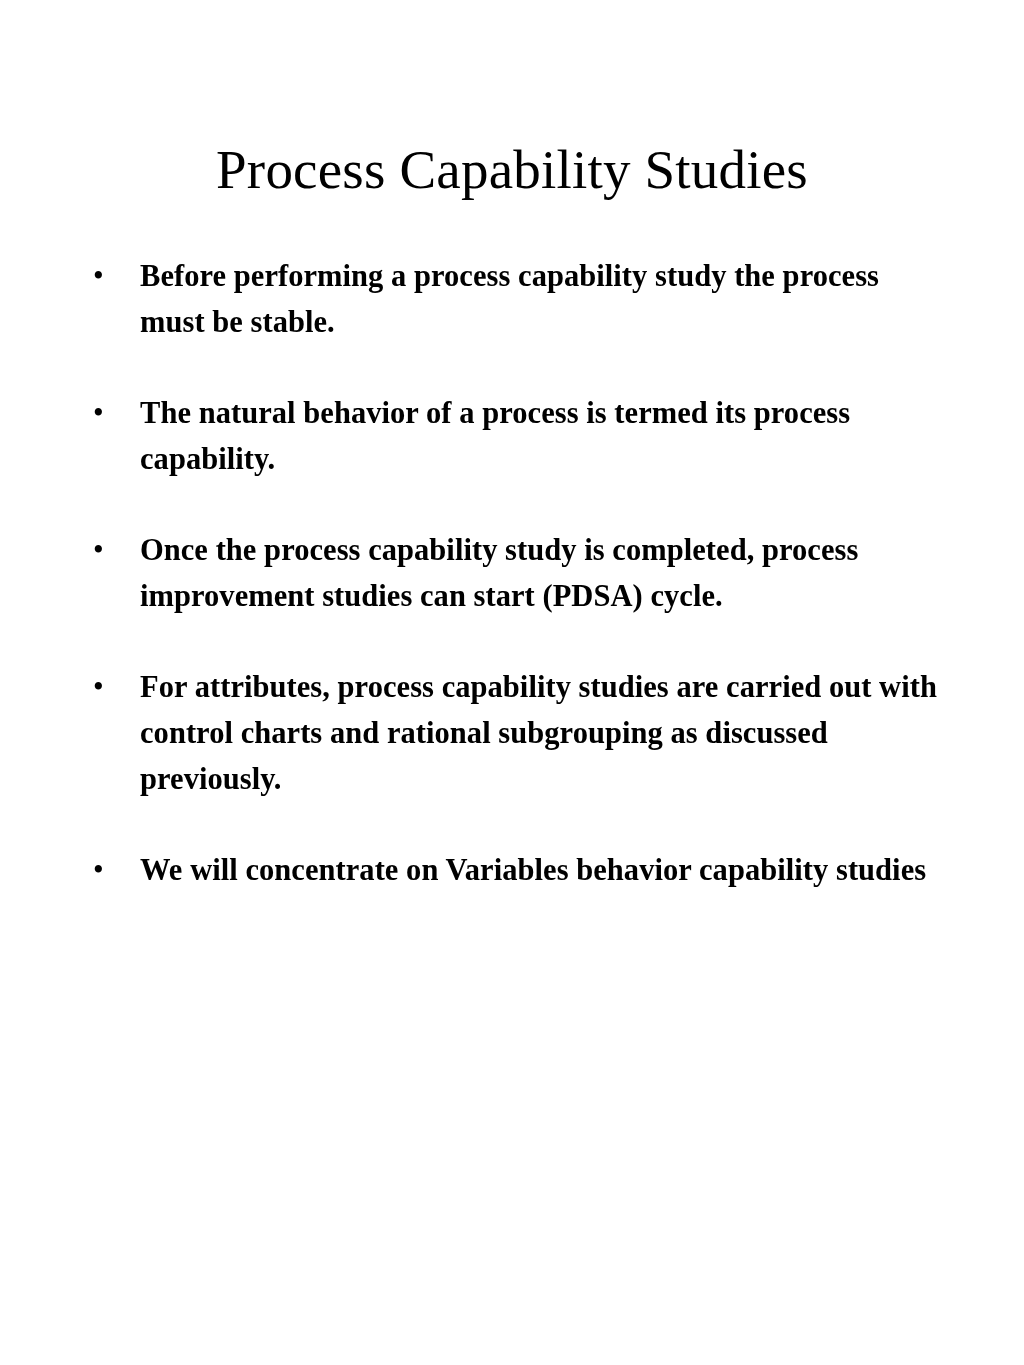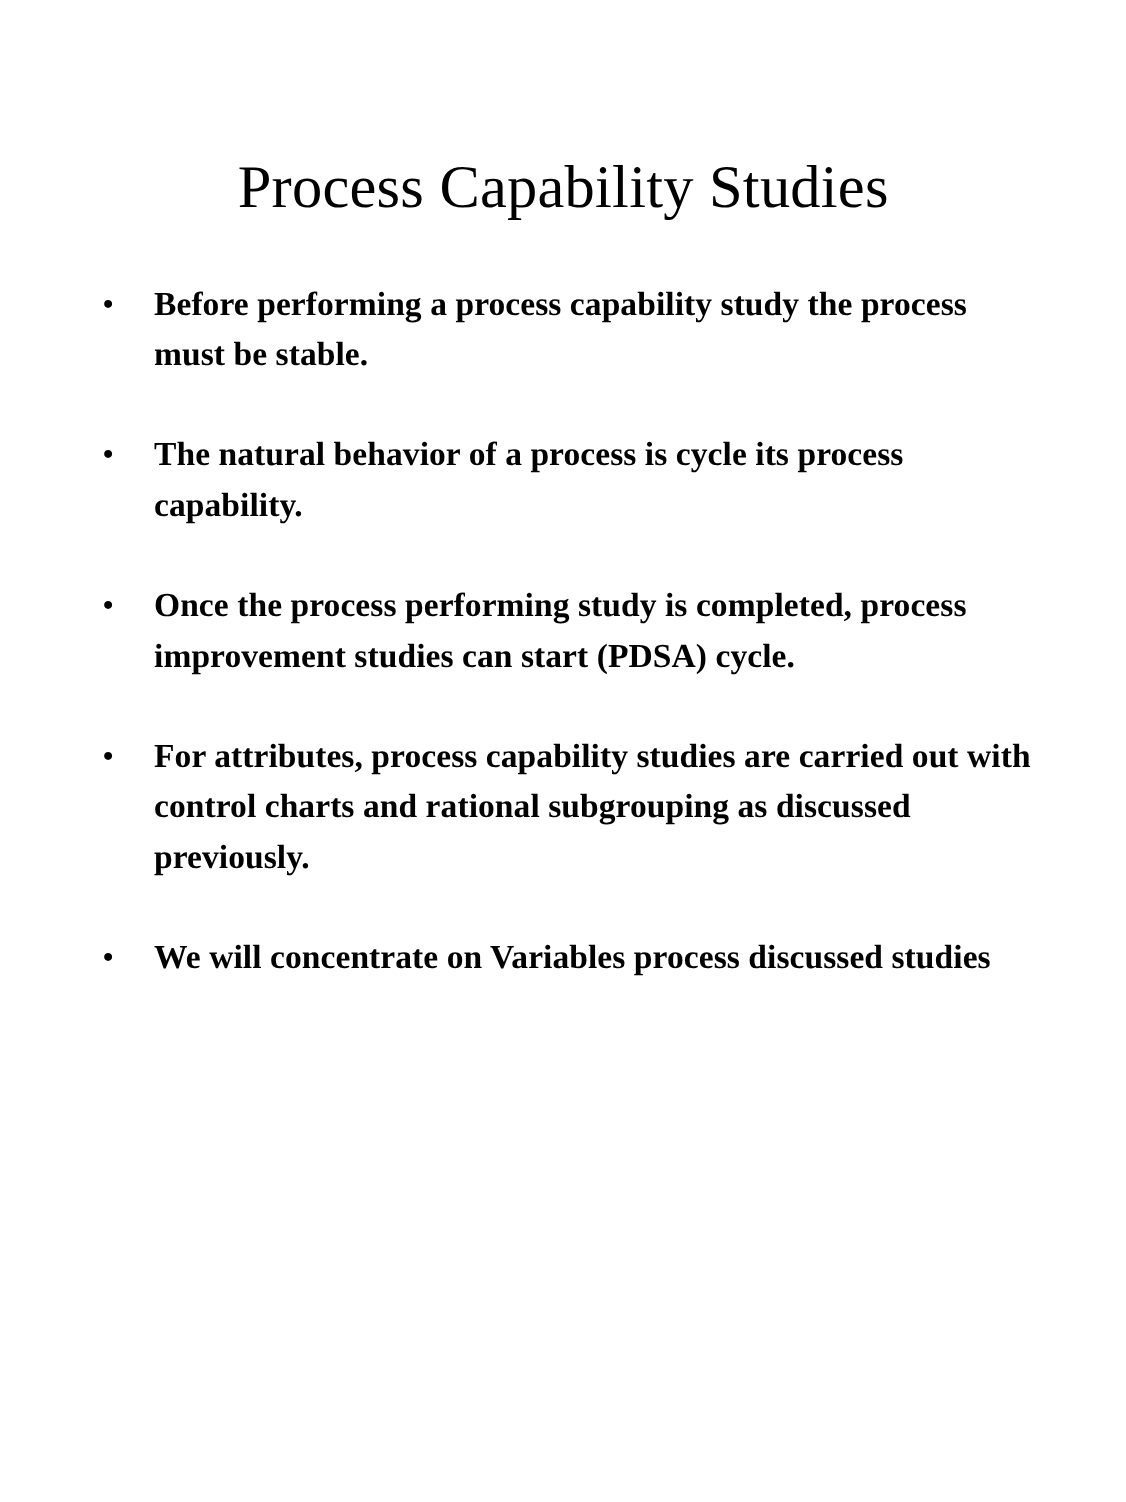--- a/index.html
+++ b/index.html
@@ -81,33 +81,33 @@
 
   <ul class="bullet-list">
 
     <li class="bullet-item">
       <span class="bullet-marker">•</span>
       <span class="bullet-text">Before performing a process capability study the process must be stable.</span>
     </li>
 
     <li class="bullet-item">
       <span class="bullet-marker">•</span>
-      <span class="bullet-text">The natural behavior of a process is cycle its process capability.</span>
+      <span class="bullet-text">The natural behavior of a process is termed its process capability.</span>
     </li>
 
     <li class="bullet-item">
       <span class="bullet-marker">•</span>
-      <span class="bullet-text">Once the process performing study is completed, process improvement studies can start (PDSA) cycle.</span>
+      <span class="bullet-text">Once the process capability study is completed, process improvement studies can start (PDSA) cycle.</span>
     </li>
 
     <li class="bullet-item">
       <span class="bullet-marker">•</span>
       <span class="bullet-text">For attributes, process capability studies are carried out with control charts and rational subgrouping as discussed previously.</span>
     </li>
 
     <li class="bullet-item">
       <span class="bullet-marker">•</span>
-      <span class="bullet-text">We will concentrate on Variables process discussed studies</span>
+      <span class="bullet-text">We will concentrate on Variables behavior capability studies</span>
     </li>
 
   </ul>
 
 </div>
 
 </body></html>

